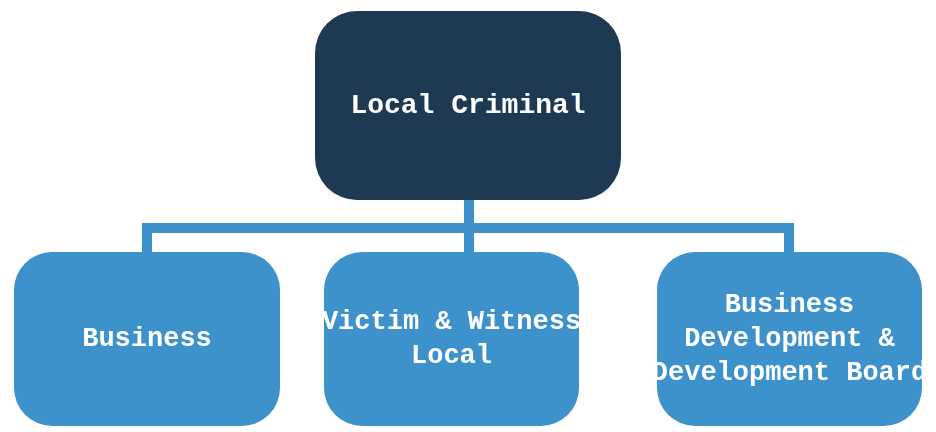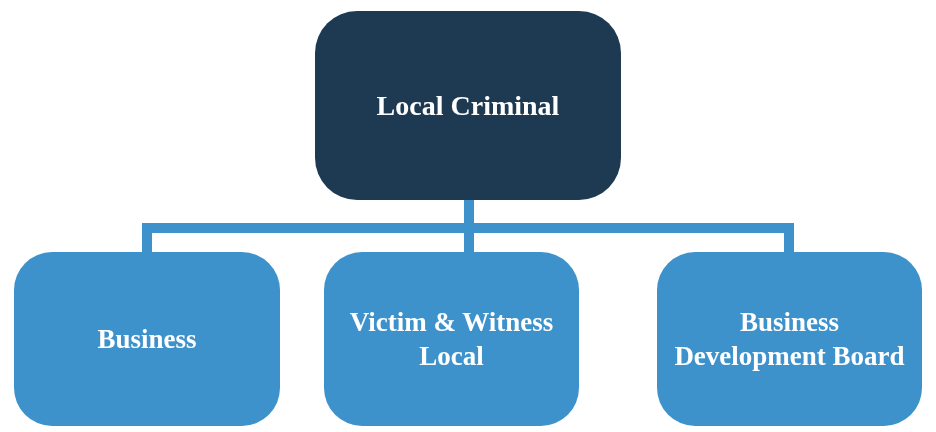--- a/index.html
+++ b/index.html
@@ -6,21 +6,21 @@
     margin: 0;
     padding: 0;
     background: var(--background, #ffffff);
   }
   .canvas {
     position: relative;
     width: 936px;
     height: 432px;
     background: var(--background, #ffffff);
     overflow: hidden;
-    font-family: Liberation Serif, serif;
+    font-family: Liberation Mono, monospace;
   }
 
   
   .connector {
     position: absolute;
     background: var(--blue, #3e92cc);
   }
   .connector.trunk      { left: 464px; top: 196px; width: 10px; height: 57px; }
   .connector.horizontal { left: 142px; top: 223px; width: 652px; height: 10px; }
   .connector.stub-left  { left: 142px; top: 223px; width: 10px; height: 30px; }
@@ -79,16 +79,17 @@
     <span class="line">Business</span>
   </div>
 
   <div class="node child child-1">
     <span class="line">Victim &amp; Witness</span>
     <span class="line">Local</span>
   </div>
 
   <div class="node child child-2">
     <span class="line">Business</span>
+    <span class="line">Development &amp;</span>
     <span class="line">Development Board</span>
   </div>
 
 </div>
 
 </body></html>

